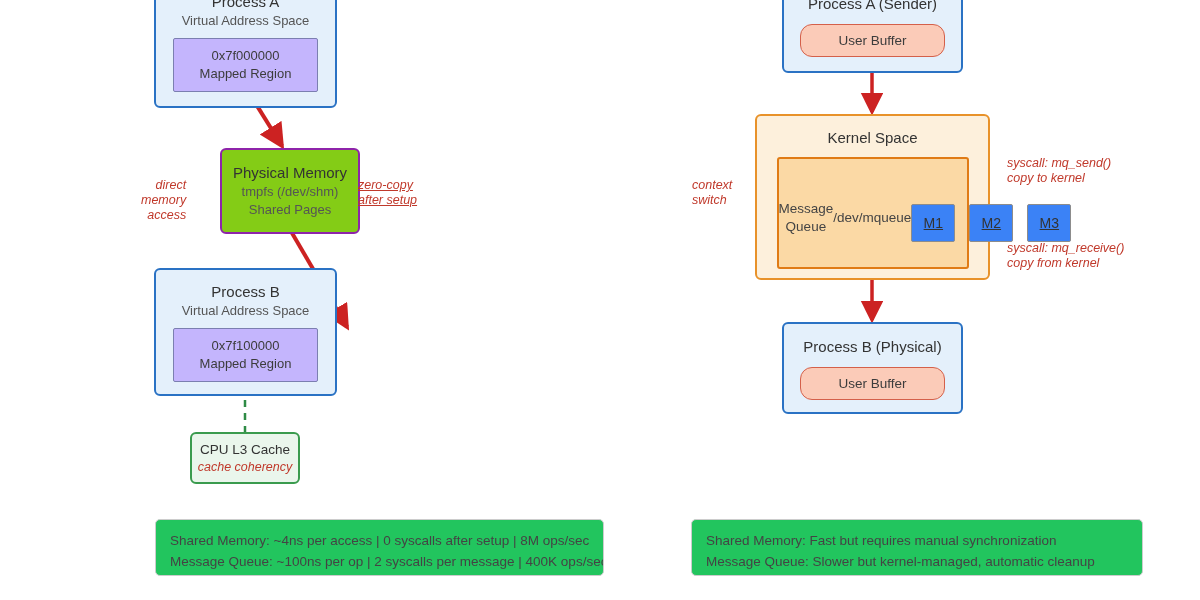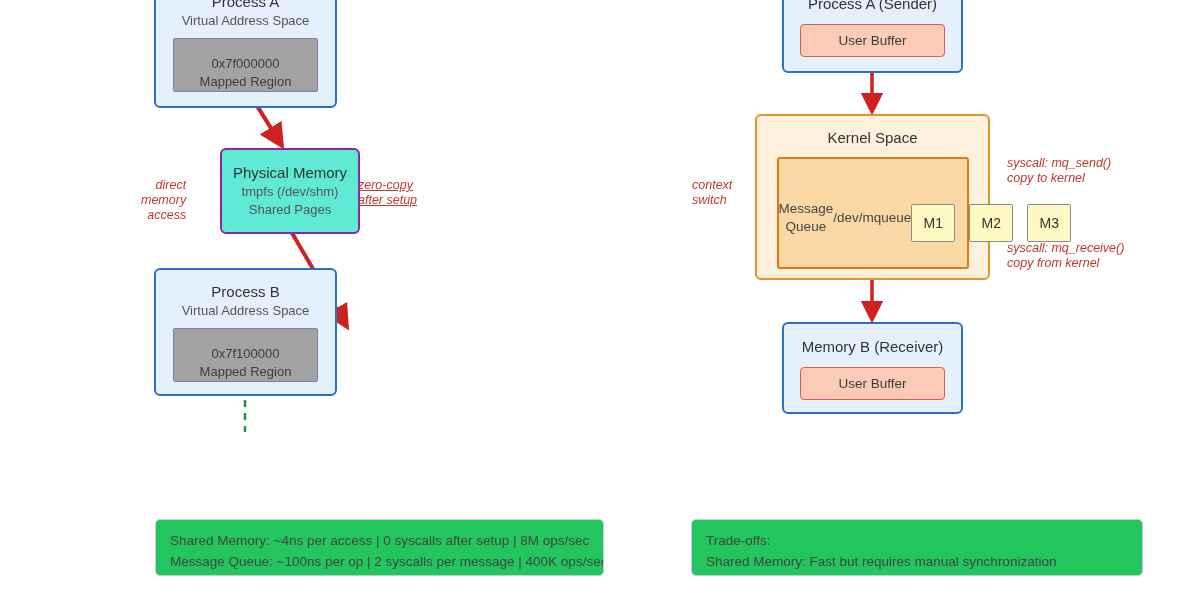--- a/index.html
+++ b/index.html
@@ -41,37 +41,37 @@
     line-height: 18px;
   }
 
   
   .proc {
     background: #e4f0fb;
     border: 2px solid #2a72c4;
   }
   
   .mapped {
-    background: #a3a3a3;
+    background: #c4b5fd;
     border: 1px solid #7b7fb0;
     border-radius: 2px;
     display: flex;
     flex-direction: column;
     align-items: center;
-    justify-content: flex-end;
+    justify-content: center;
     box-sizing: border-box;
   }
   .mapped .l {
     font-size: 13px;
     color: #3c3c3c;
     line-height: 18px;
   }
   
   .phys {
-    background: #5eead4;
+    background: #84cc16;
     border: 2px solid #8e24aa;
   }
   
   .cache {
     background: #eaf6ec;
     border: 2px solid #3a9b4e;
   }
   .cache .em {
     font-size: 12.5px;
     color: #c0392b;
@@ -96,35 +96,36 @@
     justify-content: flex-start;
   }
   .msgrow {
     display: flex;
     gap: 14px;
     margin-top: 10px;
   }
   .msgbox {
     width: 44px;
     height: 38px;
-    background: #fef9c3;
+    background: #3b82f6;
     border: 1px solid #8c8c8c;
     border-radius: 2px;
     display: flex;
     align-items: center;
     justify-content: center;
     font-size: 14px;
     color: #333333;
     box-sizing: border-box;
+    text-decoration: underline;
   }
   
   .buffer {
     background: #fbcbb8;
     border: 1px solid #d4604a;
-    border-radius: 4px;
+    border-radius: 12px;
     display: flex;
     align-items: center;
     justify-content: center;
     font-size: 13.5px;
     color: #3c3c3c;
     box-sizing: border-box;
   }
 
   
   .annot {
@@ -199,20 +200,24 @@
 
   <div class="node proc" style="left:124px; top:268px; width:183px; height:128px;">
     <div class="title">Process B</div>
     <div class="sub">Virtual Address Space</div>
     <div class="mapped" style="width:145px; height:54px; margin-top:8px;">
       <div class="l">0x7f100000</div>
       <div class="l">Mapped Region</div>
     </div>
   </div>
 
+  <div class="node cache" style="left:160px; top:432px; width:110px; height:52px;">
+    <div class="sub" style="font-size:13.5px;color:#333;">CPU L3 Cache</div>
+    <div class="em">cache coherency</div>
+  </div>
 
   <div class="annot" style="left:111px; top:178px;text-align:right;">direct
 memory
 access</div>
   <div class="annot" style="left:328px; top:178px;text-decoration:underline;">zero-copy
 after setup</div>
 
   <div class="node proc" style="left:752px; top:-22px; width:181px; height:95px;">
     <div class="title">Process A (Sender)</div>
     <div class="buffer" style="width:145px; height:33px; margin-top:10px;">
@@ -227,37 +232,36 @@
       <div class="sub" style="font-size:13.5px;color:#444;">/dev/mqueue</div>
       <div class="msgrow">
         <div class="msgbox">M1</div>
         <div class="msgbox">M2</div>
         <div class="msgbox">M3</div>
       </div>
     </div>
   </div>
 
   <div class="node proc" style="left:752px; top:322px; width:181px; height:92px;">
-    <div class="title">Memory B (Receiver)</div>
+    <div class="title">Process B (Physical)</div>
     <div class="buffer" style="width:145px; height:33px; margin-top:10px;">
       <span>User Buffer</span>
     </div>
   </div>
 
   <div class="annot" style="left:662px; top:178px;">context
 switch</div>
   <div class="annot" style="left:977px; top:241px;">syscall: mq_receive()
 copy from kernel</div>
   <div class="annot" style="left:977px; top:156px;">syscall: mq_send()
 copy to kernel</div>
 
   <div class="legend" style="left:125px; top:519px; width:449px; height:57px;">
     <div>Shared Memory: ~4ns per access | 0 syscalls after setup | 8M ops/sec</div>
     <div>Message Queue: ~100ns per op | 2 syscalls per message | 400K ops/sec</div>
   </div>
 
   <div class="legend" style="left:661px; top:519px; width:452px; height:57px;">
-    <div>Trade-offs:</div>
     <div>Shared Memory: Fast but requires manual synchronization</div>
     <div>Message Queue: Slower but kernel-managed, automatic cleanup</div>
   </div>
 
 </div>
 
 </body></html>

